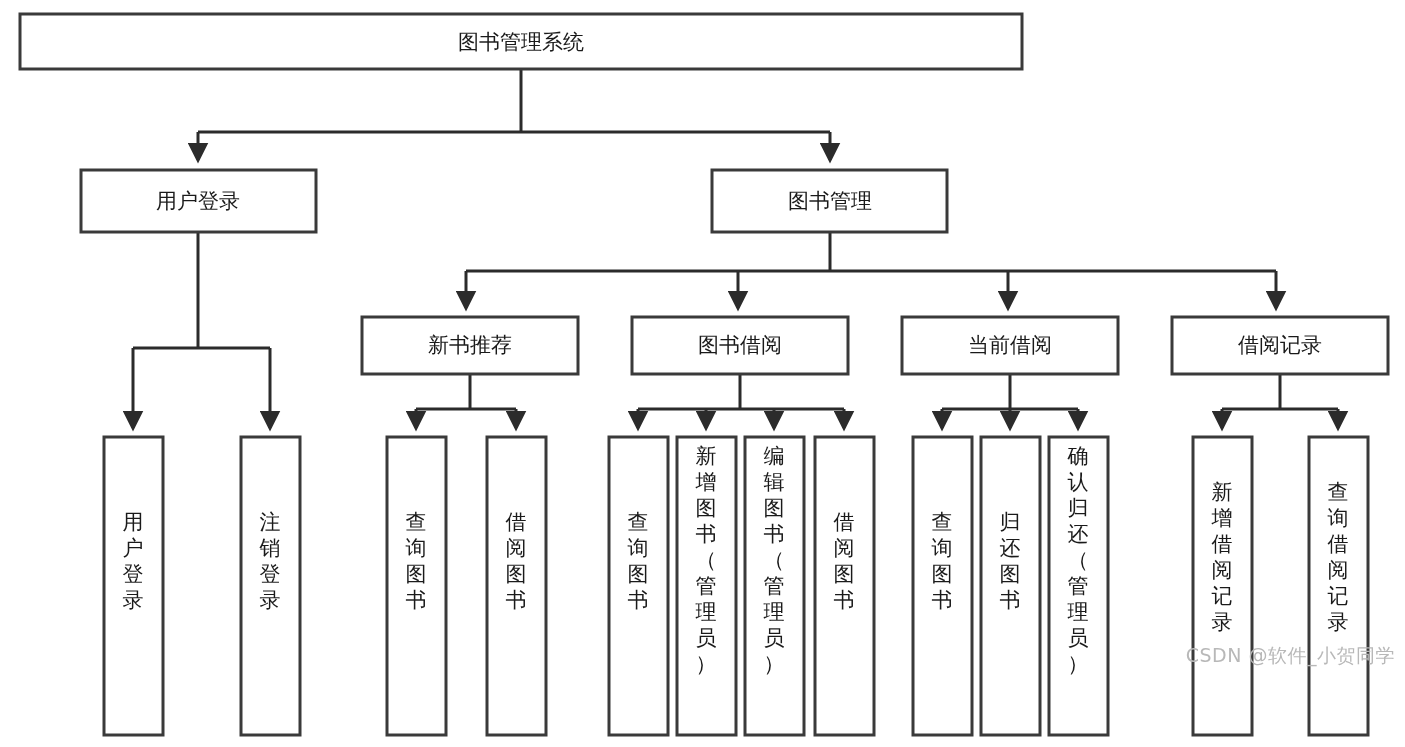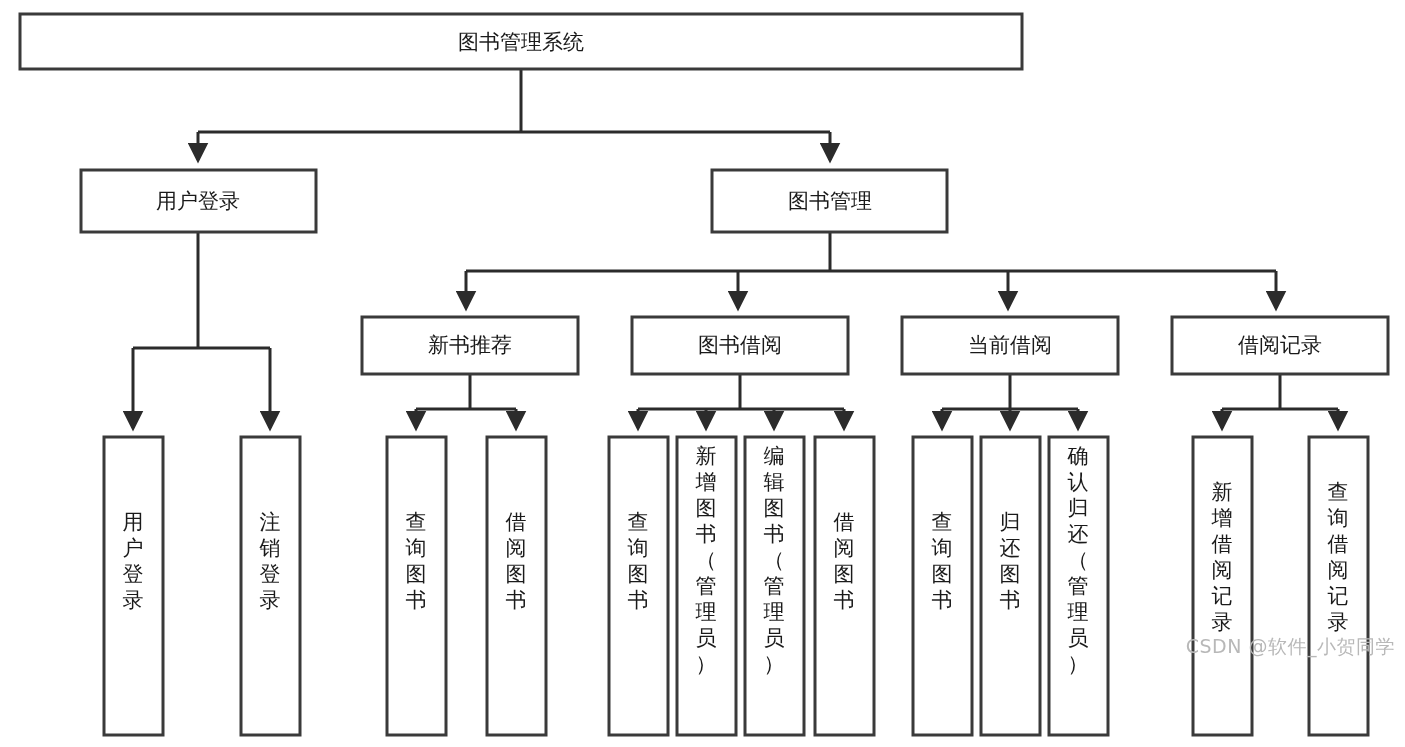--- a/index.html
+++ b/index.html
@@ -47,21 +47,21 @@
     stroke-width: 3;
     fill: none;
   }
   .arrow-head {
     fill: #2b2b2b;
     stroke: none;
   }
   .watermark {
     position: absolute;
     right: 10px;
-    bottom: 18px;
+    bottom: 9px;
     font-family: "DejaVu Sans", "Liberation Sans", sans-serif;
     font-size: 19px;
     color: #b8b8b8;
     white-space: nowrap;
     letter-spacing: 0.5px;
     pointer-events: none;
   }
 </style>
 </head>
 <body>

